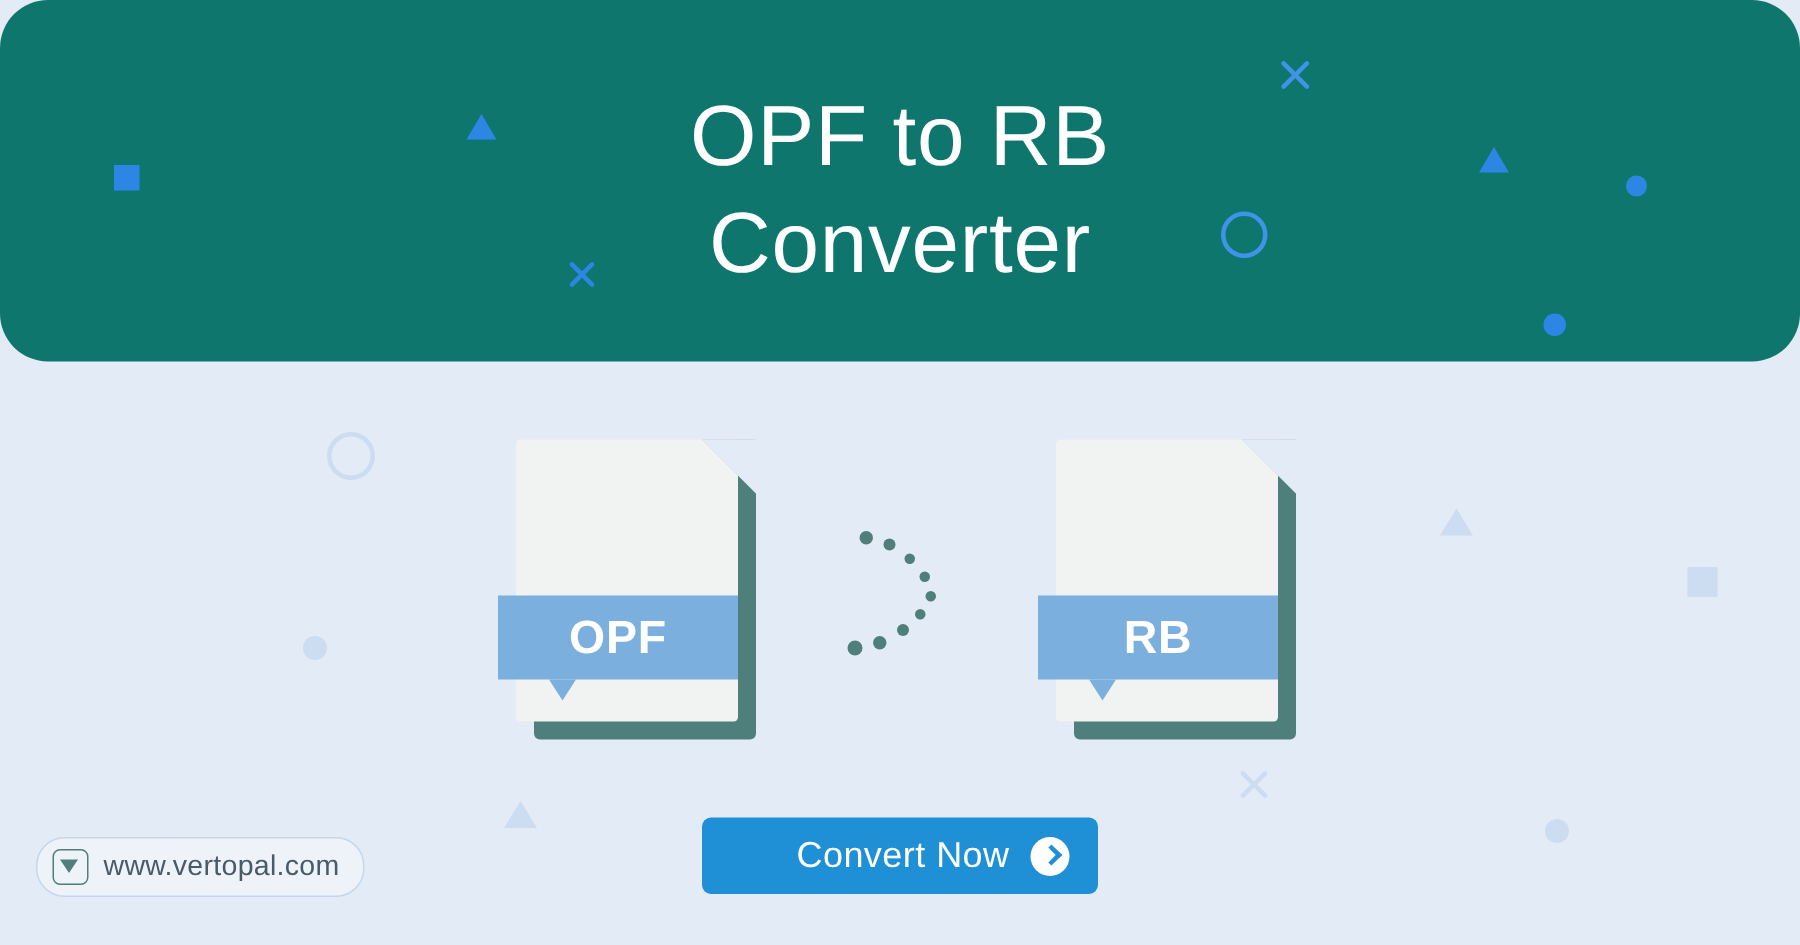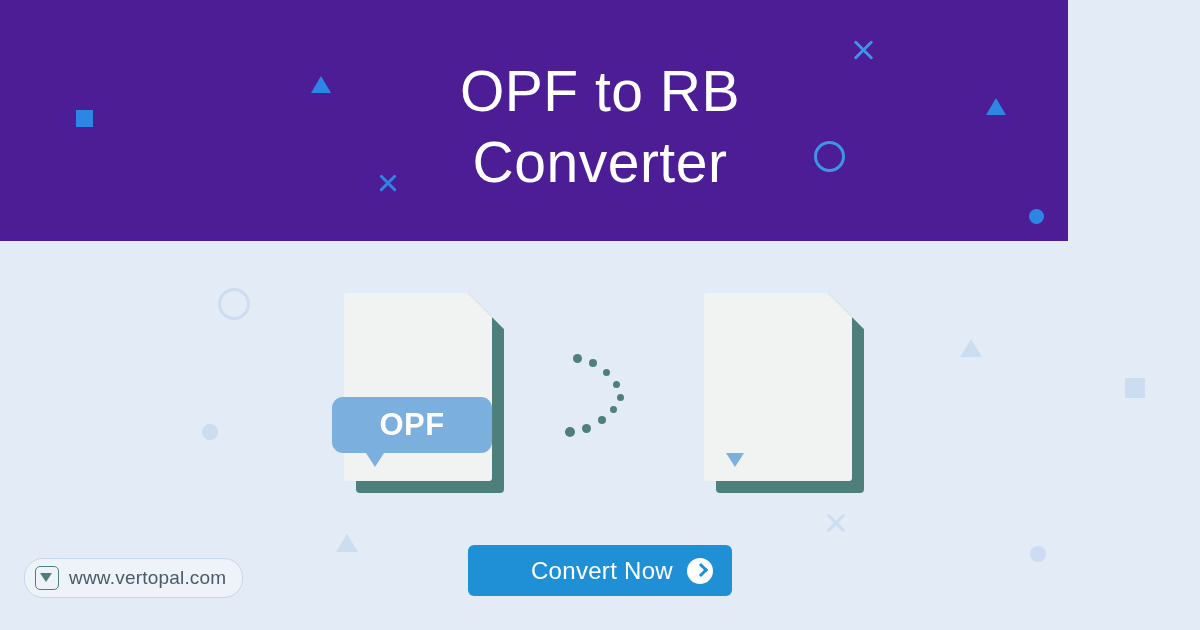--- a/index.html
+++ b/index.html
@@ -18,24 +18,25 @@
     width: 1200px;
     height: 630px;
     background: #e3ebf7;
     overflow: hidden;
   }
   
   .header {
     position: absolute;
     left: 0;
     top: 0;
-    width: 1068px;
+    width: 1200px;
     height: 241px;
-    background: #4c1d95;
+    background: #0f766e;
     overflow: hidden;
+    border-radius: 32px;
   }
   .header-title {
     position: absolute;
     left: 0;
     top: 56px;
     width: 1200px;
     text-align: center;
     color: #ffffff;
     font-size: 57px;
     line-height: 71px;
@@ -116,21 +117,20 @@
   .file .band {
     position: absolute;
     left: -12px;
     top: 104px;
     width: 160px;
     height: 56px;
     background: #7bafdd;
     display: flex;
     align-items: center;
     justify-content: center;
-    border-radius: 11px;
   }
   .file .band-label {
     color: #ffffff;
     font-size: 31px;
     font-weight: bold;
     letter-spacing: 0.5px;
   }
   .file .notch {
     position: absolute;
     left: 22px;
@@ -305,20 +305,23 @@
     <i style="left:17px; top:76px; width:9px;  height:9px;"></i>
     <i style="left:0px;  top:79px; width:10px; height:10px;"></i>
   </div>
 
   <div class="file" style="left:704px; top:293px;">
     <div class="shadow"></div>
     <div class="sheet"></div>
     <div class="fold"></div>
     <div class="fold-cover"></div>
     <div class="notch"></div>
+    <div class="band">
+      <span class="band-label">RB</span>
+    </div>
   </div>
 
   <div class="cta">
     <span class="cta-label">Convert Now</span>
     <span class="cta-arrow"></span>
   </div>
 
   <div class="brand">
     <span class="brand-logo"></span>
     <span class="brand-url">www.vertopal.com</span>

